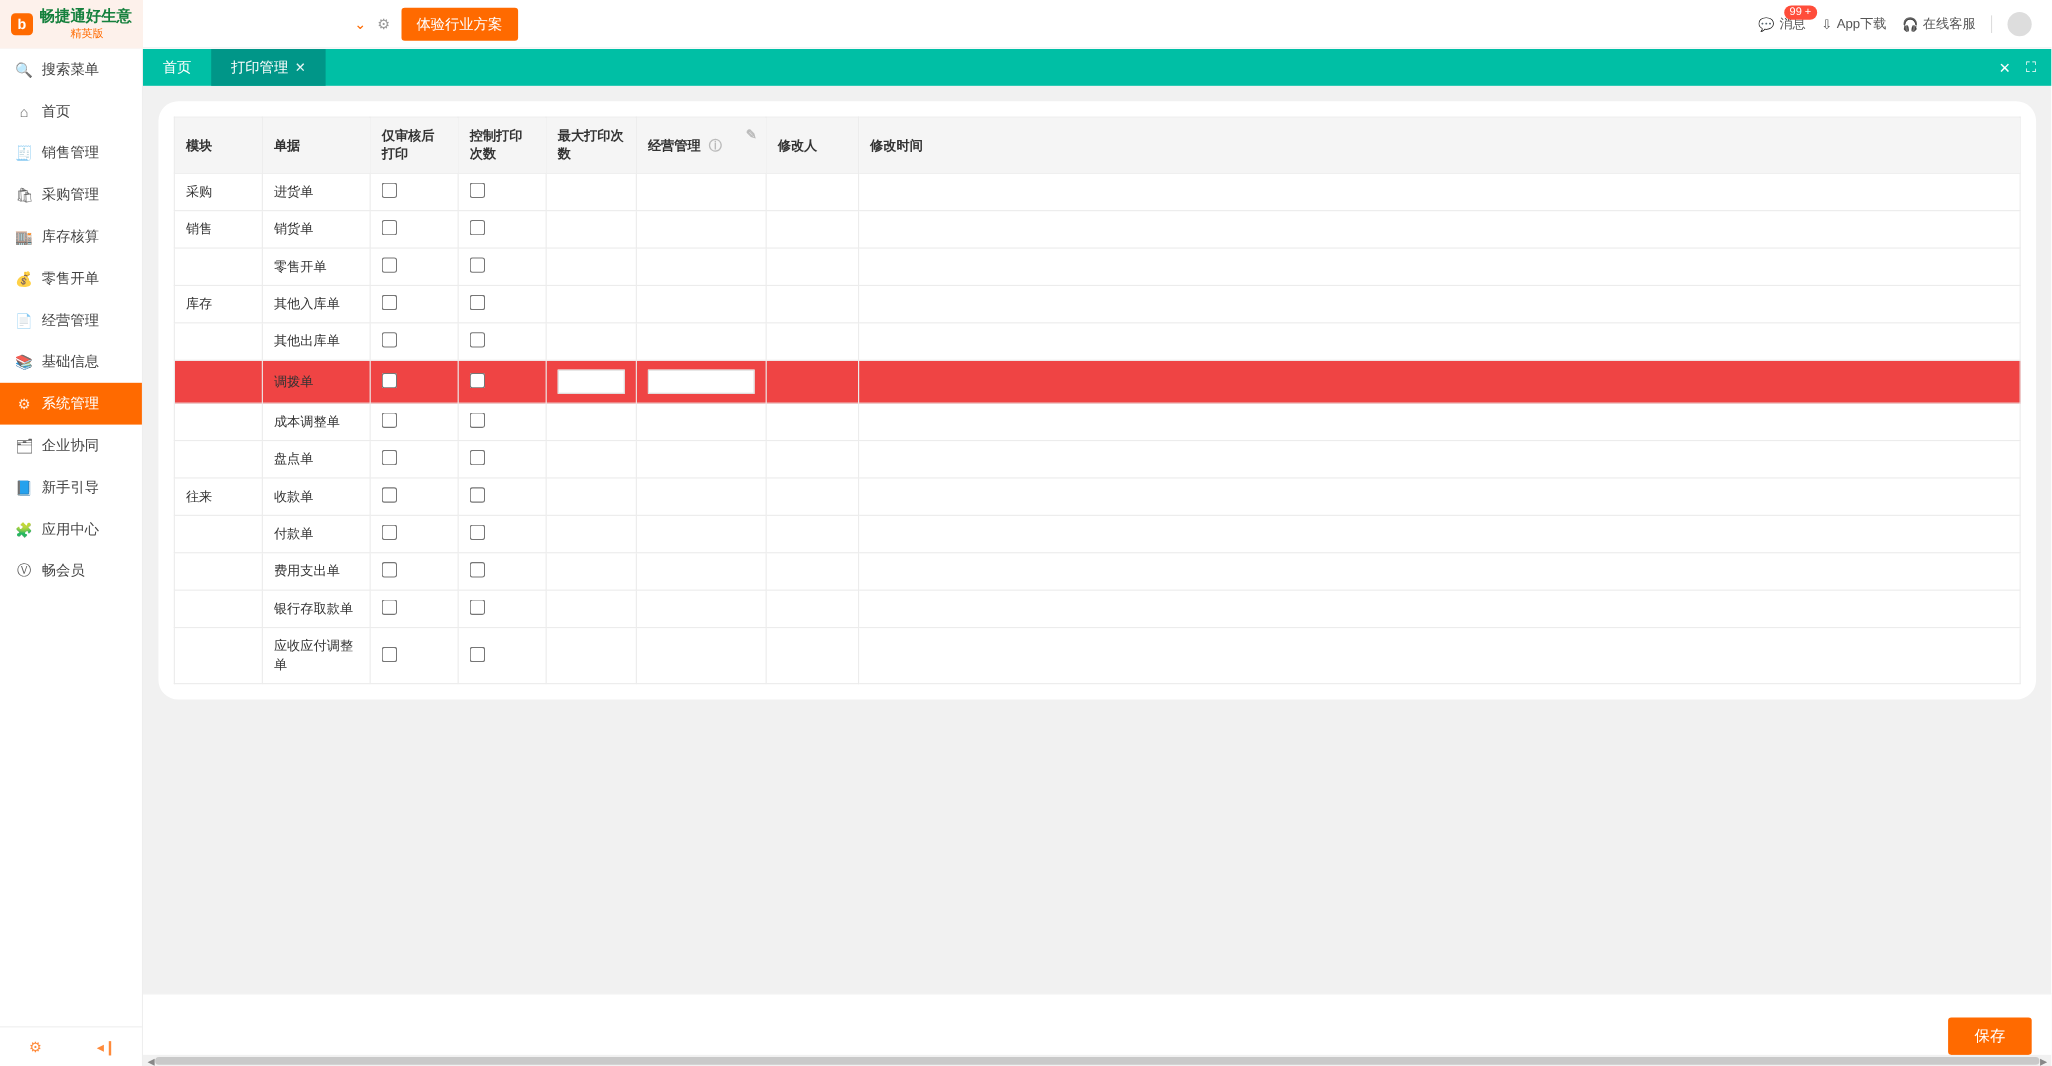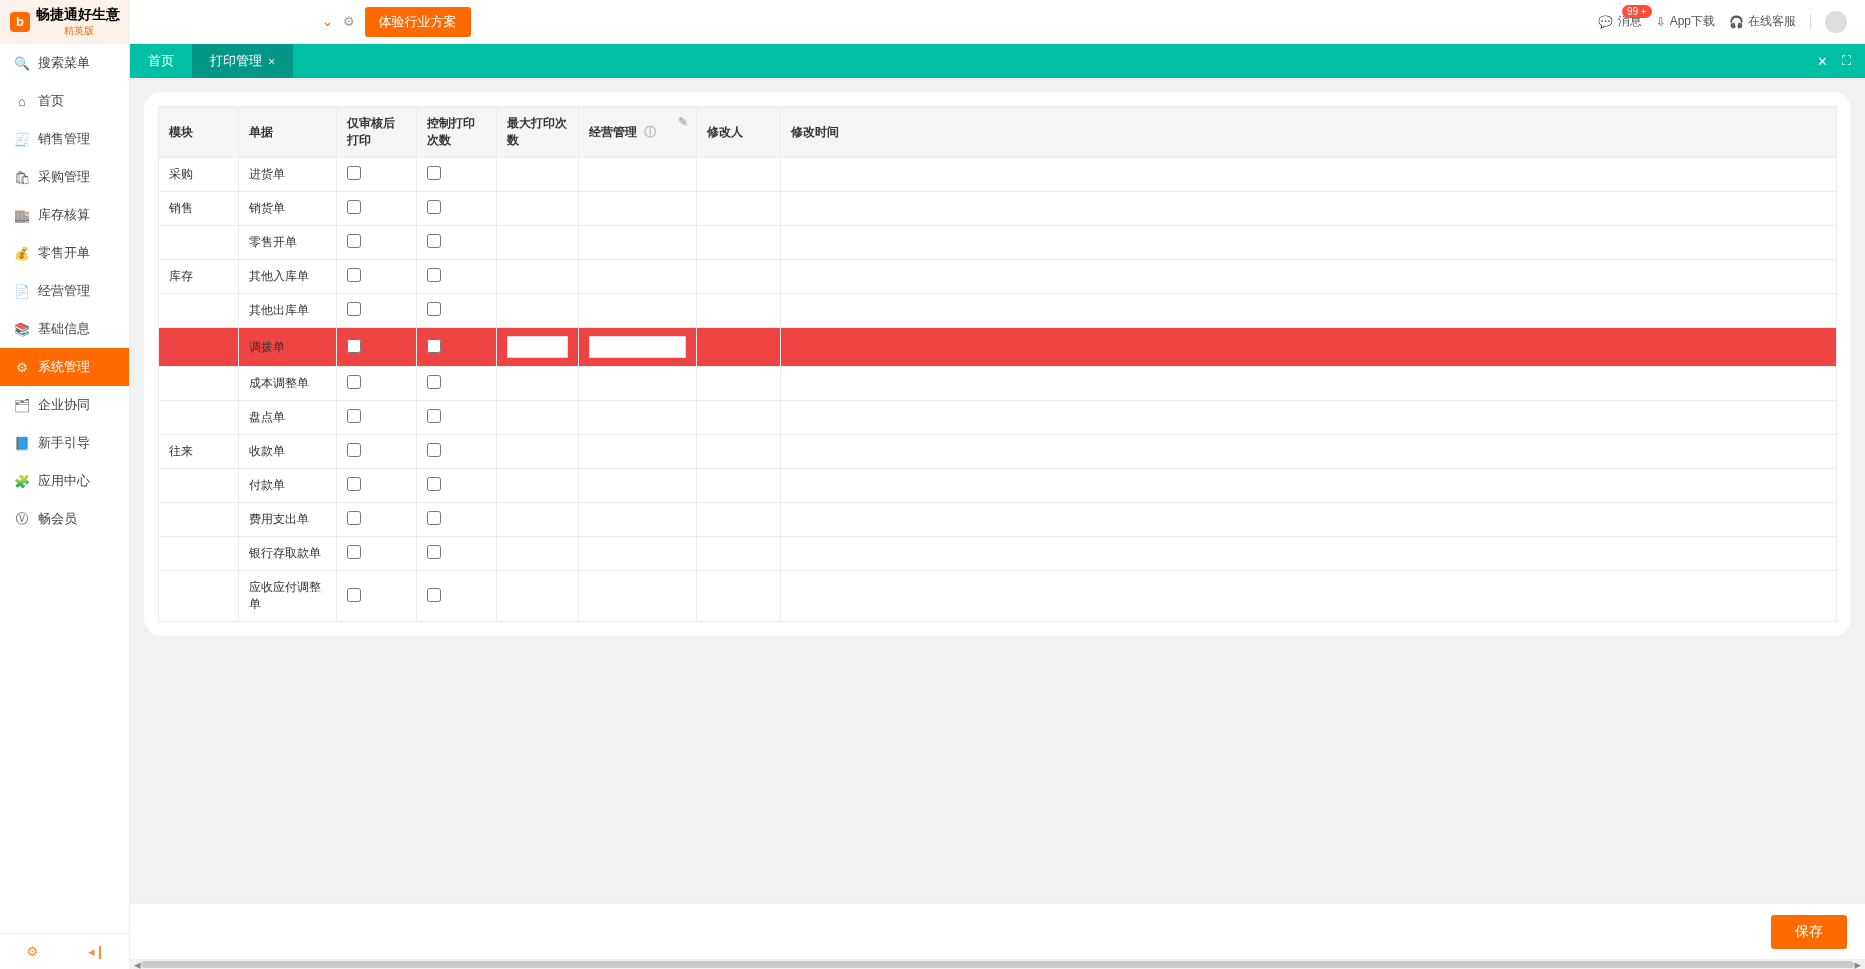--- a/index.html
+++ b/index.html
@@ -7,21 +7,21 @@
 .app { display: flex; height: 100vh; }
 
 
 .top-header {
   position: fixed; top: 0; left: 0; right: 0; height: 44px;
   background: #fff; display: flex; align-items: center;
   padding: 0 14px; z-index: 10; border-bottom: 1px solid #efefef;
 }
 .logo-box { display: flex; align-items: center; background: #fdf1eb; height: 44px; padding: 0 10px; margin-left: -14px; margin-right: 12px; }
 .logo-mark { width: 20px; height: 20px; background: #ff6a00; border-radius: 4px; display: inline-flex; align-items: center; justify-content: center; color: #fff; font-weight: bold; margin-right: 6px; }
-.logo-text { color: #000000; font-size: 14px; font-weight: 600; }
+.logo-text { color: #15803d; font-size: 14px; font-weight: 600; }
 .logo-sub  { color: #ff6a00; font-size: 10px; margin-left: 2px; text-align: center; }
 .org-select { color: #999; display: flex; align-items: center; gap: 6px; min-width: 180px; filter: blur(4px); }
 .org-caret { color: #ff6a00; }
 .gear { color: #999; margin: 0 10px; cursor: pointer; }
 .try-btn {
   background: #ff6a00; color: #fff; border: none; padding: 6px 14px;
   border-radius: 3px; font-size: 13px; cursor: pointer;
 }
 .top-right { margin-left: auto; display: flex; align-items: center; gap: 14px; color: #555; }
 .top-right-item { display: inline-flex; align-items: center; gap: 4px; cursor: pointer; font-size: 12px; position: relative; }
@@ -45,21 +45,21 @@
 .sidebar-bottom { margin-top: auto; display: flex; border-top: 1px solid #eee; }
 .sidebar-bottom div { flex: 1; text-align: center; padding: 10px 0; color: #ff8a3a; cursor: pointer; }
 
 
 .main { flex: 1; padding-top: 44px; display: flex; flex-direction: column; background: #f1f1f1; min-width: 0; }
 .tabbar { height: 34px; background: #00bfa5; display: flex; align-items: stretch; }
 .tab {
   display: inline-flex; align-items: center; gap: 6px;
   padding: 0 18px; color: #fff; font-size: 13px; cursor: pointer;
 }
-.tab.active { background: #009688; font-family: Liberation Mono, monospace; }
+.tab.active { background: #009688; }
 .tab .close { font-size: 12px; opacity: .9; }
 .tabbar-right { margin-left: auto; display: flex; align-items: center; gap: 14px; padding-right: 14px; color: #fff; }
 .tabbar-right span { cursor: pointer; }
 
 .content-scroll { flex: 1; overflow: auto; padding: 14px; }
 .panel { background: #fff; padding: 14px; border-radius: 18px; }
 
 table { border-collapse: collapse; width: 100%; table-layout: fixed; }
 th, td { border: 1px solid #ececec; padding: 8px 10px; font-size: 12px; text-align: left; vertical-align: middle; height: 32px; }
 th { background: #f5f5f5; color: #333; position: relative; font-weight: 600; }
@@ -72,21 +72,21 @@
 col.c-doc      { width: 98px; }
 col.c-audit    { width: 80px; }
 col.c-control  { width: 80px; }
 col.c-max      { width: 82px; }
 col.c-password { width: 118px; }
 col.c-user     { width: 84px; }
 
 
 .footer {
   height: 56px; background: #fff; border-top: 1px solid #eee;
-  display: flex; align-items: center; padding: 0 18px;
+  display: flex; align-items: flex-end; padding: 0 18px;
 }
 .save-btn {
   margin-left: auto; background: #ff6a00; color: #fff; border: none;
   padding: 8px 24px; border-radius: 3px; font-size: 14px; cursor: pointer;
 }
 .hscroll { height: 10px; background: #f1f1f1; display: flex; align-items: center; padding: 0 4px; }
 .hscroll-track { flex: 1; height: 7px; background: #c9c9c9; border-radius: 4px; }
 </style>
 </head>
 <body>

